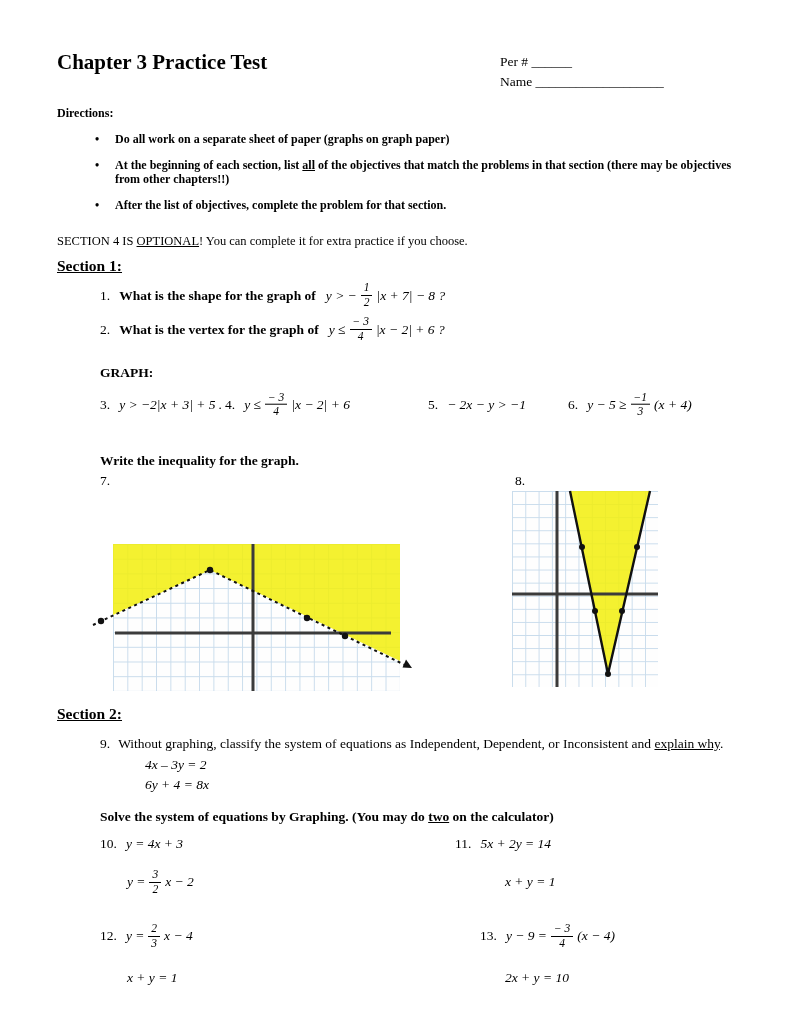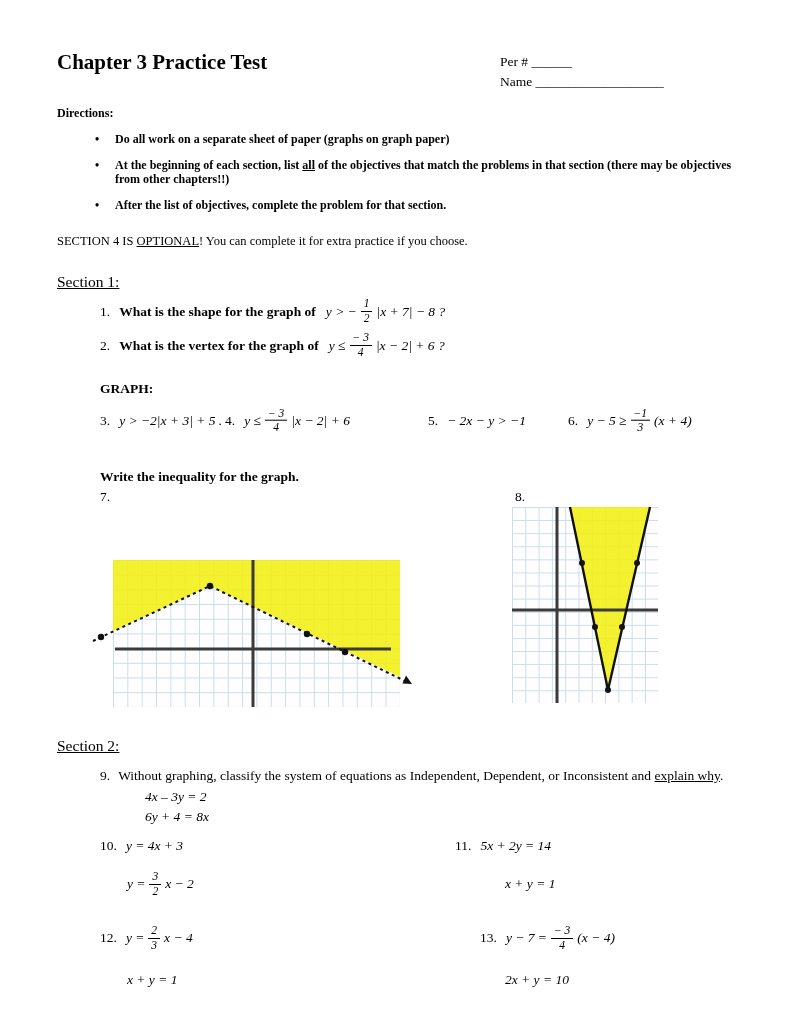--- a/index.html
+++ b/index.html
@@ -14,21 +14,21 @@
   .title { font-size:21px; font-weight:bold; }
   .name-block { width:218px; font-size:13.5px; line-height:1.45; padding-top:2px; }
 
   .directions-label { margin-top:15px; font-size:12px; font-weight:bold; }
   .bullets { width:679px; }
   .bullet { display:flex; padding-left:38px; font-size:12px; font-weight:bold; line-height:1.22; margin-top:11px; }
   .bullet::before { content:"\2022"; width:20px; flex:0 0 20px; }
   .optional { margin-top:21px; font-size:12.5px; font-weight:normal; }
   u { text-decoration:underline; }
 
-  .section-heading { margin-top:24px; font-size:15.5px; font-weight:normal; text-decoration:underline; }
+  .section-heading { margin-top:8px; font-size:15.5px; font-weight:bold; text-decoration:underline; }
 
   .qline { display:flex; align-items:center; }
   .q { margin-left:43px; }
   .q1 { margin-top:4px; height:34px; }
   .q2 { margin-top:0; height:34px; }
   .qnum { margin-right:9px; font-style:normal; }
   .qtext { margin-right:10px;font-weight:bold; }
   .math { font-style:italic; }
   .frac { display:inline-flex; flex-direction:column; align-items:center; font-size:11.5px; line-height:1.2; margin:0 4px; font-style:italic; }
   .fnum { border-bottom:1px solid #000; padding:0 3px; }
@@ -199,20 +199,21 @@
 
   <h2 class="section-heading">Section 2:</h2>
 
   <p class="q9text"><span class="qnum">9.</span><span>Without graphing, classify the system of equations as Independent, Dependent, or Inconsistent and</span> <u>explain why</u><span>.</span></p>
 
   <div class="q9eqs">
     <div class="math">4x – 3y = 2</div>
     <div class="math">6y + 4 = 8x</div>
   </div>
 
+  <p class="solve-heading"><span>Solve the system of equations by Graphing. (You may do </span><u>two</u><span> on the calculator)</span></p>
 
   <div class="systems">
     <div class="qline">
       <span class="qnum">10.</span>
       <span class="math">y = 4x + 3</span>
     </div>
     <div class="qline">
       <span class="qnum">11.</span>
       <span class="math">5x + 2y = 14</span>
     </div>
@@ -233,21 +234,21 @@
       <span class="qnum">12.</span>
       <span class="math">y =</span>
       <span class="frac">
           <span class="fnum">2</span>
           <span class="fden">3</span>
         </span>
       <span class="math">x − 4</span>
     </div>
     <div class="qline q13cell">
       <span class="qnum">13.</span>
-      <span class="math">y − 7 =</span>
+      <span class="math">y − 9 =</span>
       <span class="frac">
           <span class="fnum">− 3</span>
           <span class="fden">4</span>
         </span>
       <span class="math">(x − 4)</span>
     </div>
 
     <div class="qline indent">
       <span class="math">x + y = 1</span>
     </div>

